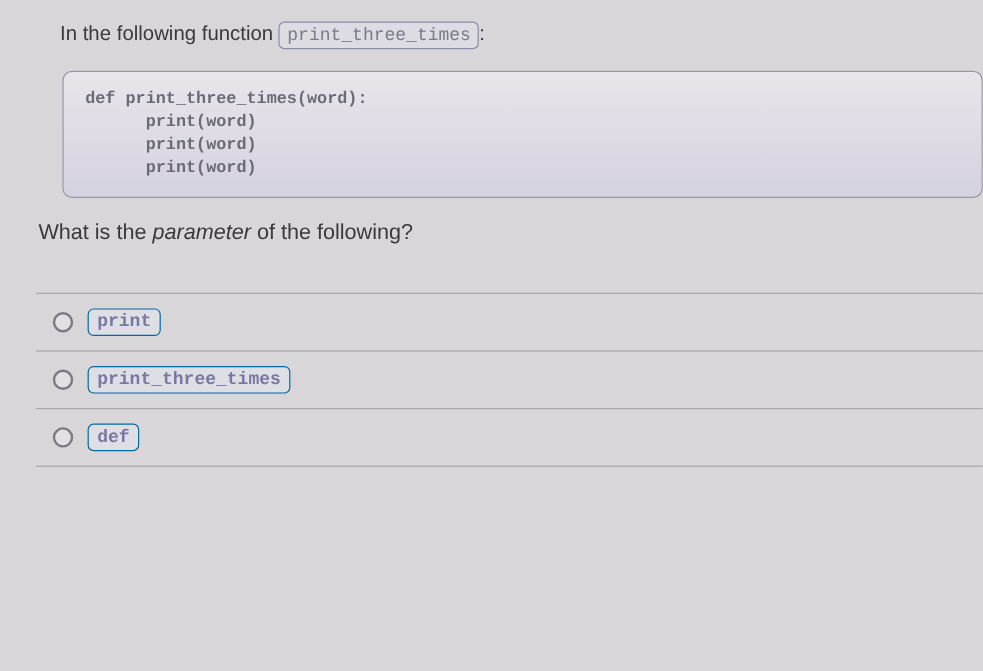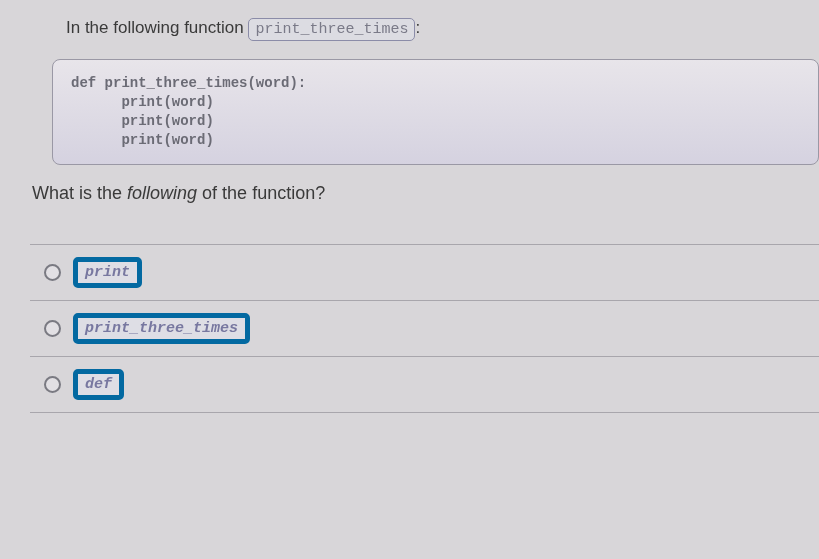--- a/index.html
+++ b/index.html
@@ -14,21 +14,21 @@
       height: 559px;
       overflow: hidden;
       color: #3a3a3a;
     }
     .container {
       padding: 18px 0 0 30px;
     }
     .question-intro {
       font-size: 17px;
       color: #3a3a3a;
-      margin-left: 36px;
+      margin-left: 20px;
       margin-bottom: 18px;
     }
     .inline-code {
       font-family: 'Courier New', Courier, monospace;
       background: #dcdce2;
       border: 1px solid #8b8ca8;
       border-radius: 5px;
       padding: 2px 6px;
       color: #7a7a88;
       font-size: 15px;
@@ -74,45 +74,44 @@
       height: 17px;
       border: 2px solid #7a7a82;
       border-radius: 50%;
       background: #e2e0e4;
       flex-shrink: 0;
       cursor: pointer;
     }
     .option-code {
       font-family: 'Courier New', Courier, monospace;
       background: #dedee5;
-      border: 5px solid #0369a1;
+      border: 1px solid #0369a1;
       border-radius: 5px;
       padding: 2px 7px;
       color: #7878a0;
       font-size: 15px;
       font-weight: 600;
-      font-style: italic;
     }
   </style>
 </head>
 <body>
 
 <div class="container">
 
   <div class="question-intro">
     <span>In the following function </span><span class="inline-code">print_three_times</span><span>:</span>
   </div>
 
   <div class="code-block">def print_three_times(word):
       print(word)
       print(word)
       print(word)</div>
 
   <div class="question-text">
-    <span>What is the </span><em>following</em><span> of the function?</span>
+    <span>What is the </span><em>parameter</em><span> of the following?</span>
   </div>
 
   <div class="options">
     <div class="option-row">
       <div class="radio"></div>
       <span class="option-code">print</span>
     </div>
     <div class="option-row">
       <div class="radio"></div>
       <span class="option-code">print_three_times</span>

